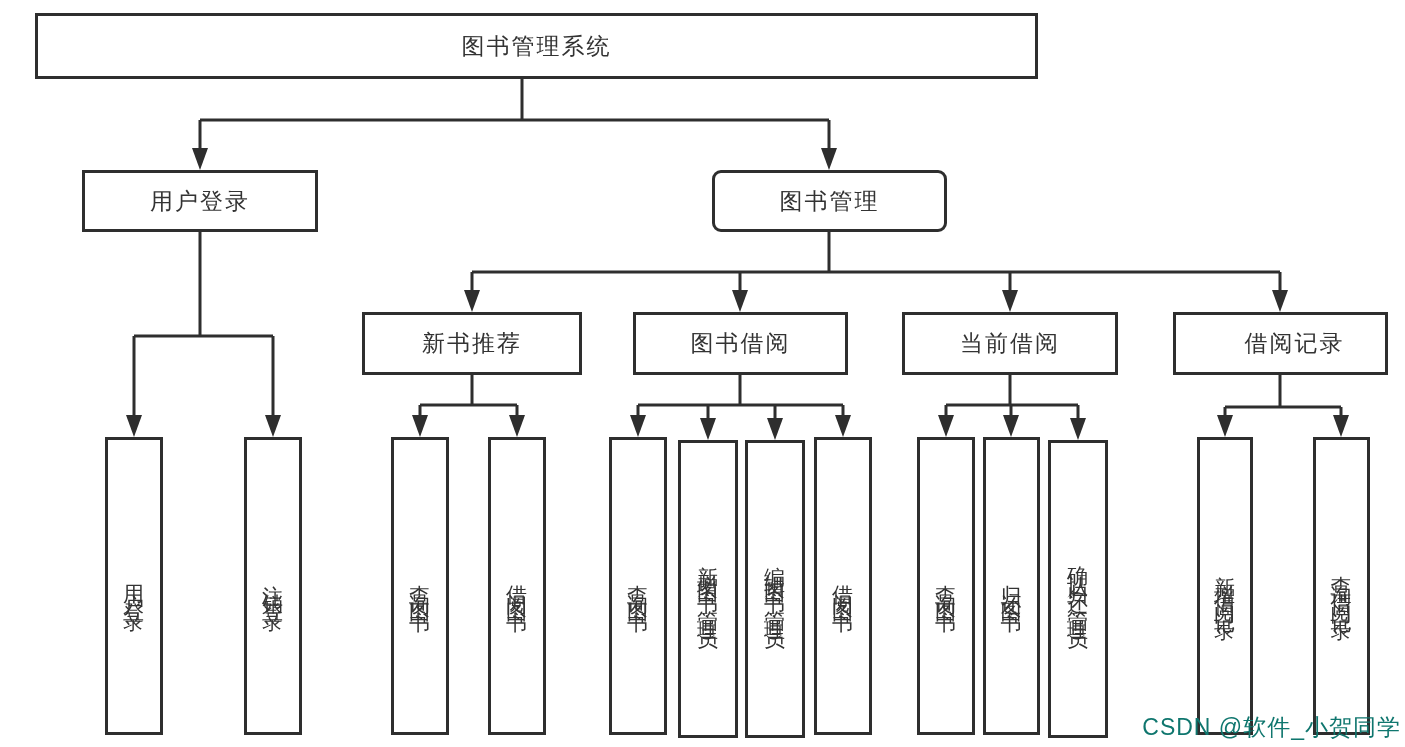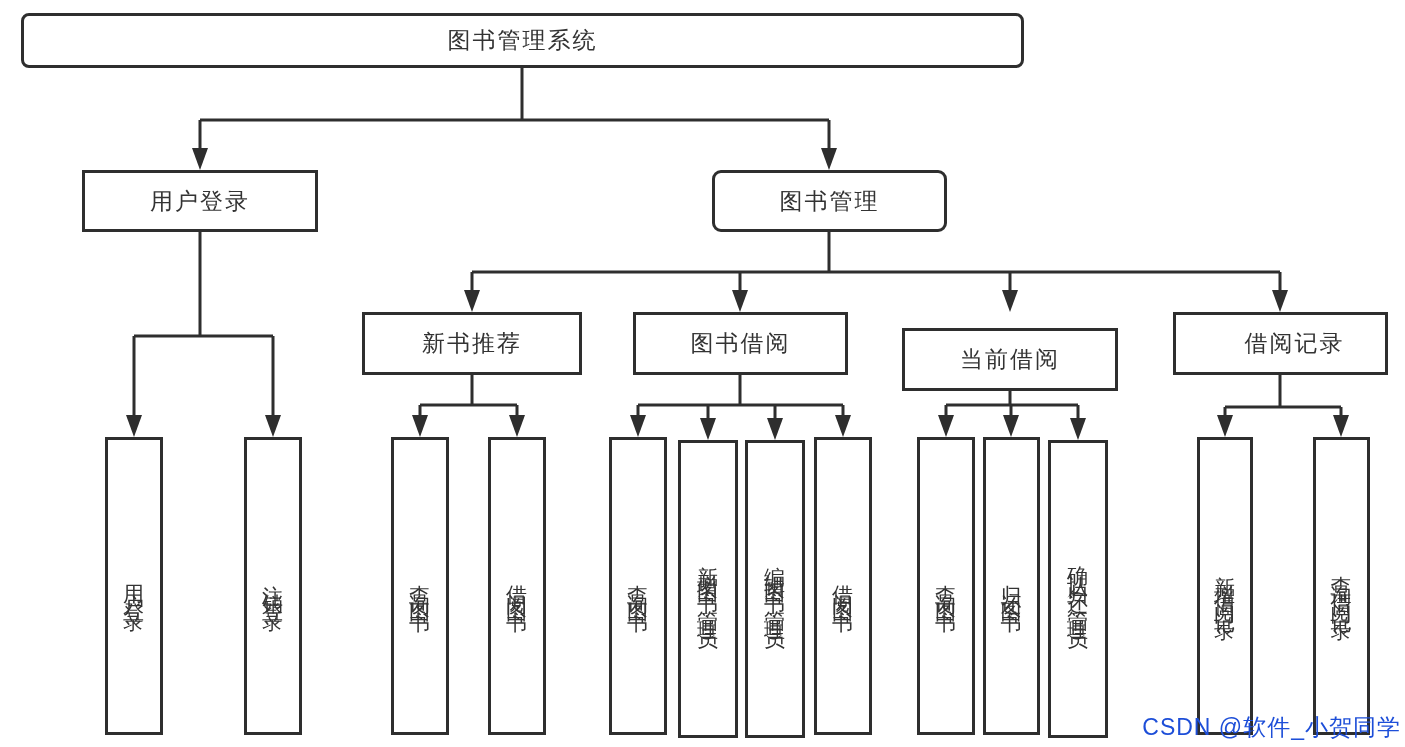--- a/index.html
+++ b/index.html
@@ -14,21 +14,21 @@
     border:3px solid #2e2e2e;display:flex;align-items:center;justify-content:center;
     z-index:2;
   }
   .node .label{font-size:23px;letter-spacing:2px;white-space:nowrap;}
   .leaf .label{
     writing-mode:vertical-rl;text-orientation:mixed;
     font-size:21px;letter-spacing:9px;line-height:1;white-space:nowrap;
   }
   .watermark{
     position:absolute;right:4px;top:712px;z-index:6;
-    font-size:23px;color:#1d4ed8;letter-spacing:1px;white-space:nowrap;
+    font-size:23px;color:#0f766e;letter-spacing:1px;white-space:nowrap;
   }
 </style>
 </head>
 <body>
 
 <div class="canvas">
 
   <svg class="wires" width="1405" height="747" viewBox="0 0 1405 747">
     <g stroke="#2e2e2e" stroke-width="3" fill="none">
 
@@ -62,38 +62,38 @@
       <polygon points="767,418 783,418 775,440"></polygon>
       <polygon points="835,415 851,415 843,437"></polygon>
       <polygon points="938,415 954,415 946,437"></polygon>
       <polygon points="1003,415 1019,415 1011,437"></polygon>
       <polygon points="1070,418 1086,418 1078,440"></polygon>
       <polygon points="1217,415 1233,415 1225,437"></polygon>
       <polygon points="1333,415 1349,415 1341,437"></polygon>
     </g>
   </svg>
 
-  <div class="node" style="left:21px;top:13px;width:1003px;height:55px;border-radius:8px;">
+  <div class="node" style="left:35px;top:13px;width:1003px;height:66px;">
     <span class="label">图书管理系统</span>
   </div>
 
   <div class="node" style="left:82px;top:170px;width:236px;height:62px;">
     <span class="label">用户登录</span>
   </div>
   <div class="node" style="left:712px;top:170px;width:235px;height:62px;border-radius:9px;">
     <span class="label">图书管理</span>
   </div>
 
   <div class="node" style="left:362px;top:312px;width:220px;height:63px;">
     <span class="label">新书推荐</span>
   </div>
   <div class="node" style="left:633px;top:312px;width:215px;height:63px;">
     <span class="label">图书借阅</span>
   </div>
-  <div class="node" style="left:902px;top:312px;width:216px;height:63px;margin-top:16px;">
+  <div class="node" style="left:902px;top:312px;width:216px;height:63px;">
     <span class="label">当前借阅</span>
   </div>
   <div class="node" style="left:1173px;top:312px;width:215px;height:63px;padding-left:28px;">
     <span class="label">借阅记录</span>
   </div>
 
   <div class="node leaf" style="left:105px;top:437px;width:58px;height:298px;">
     <span class="label">用户登录</span>
   </div>
   <div class="node leaf" style="left:244px;top:437px;width:58px;height:298px;">

